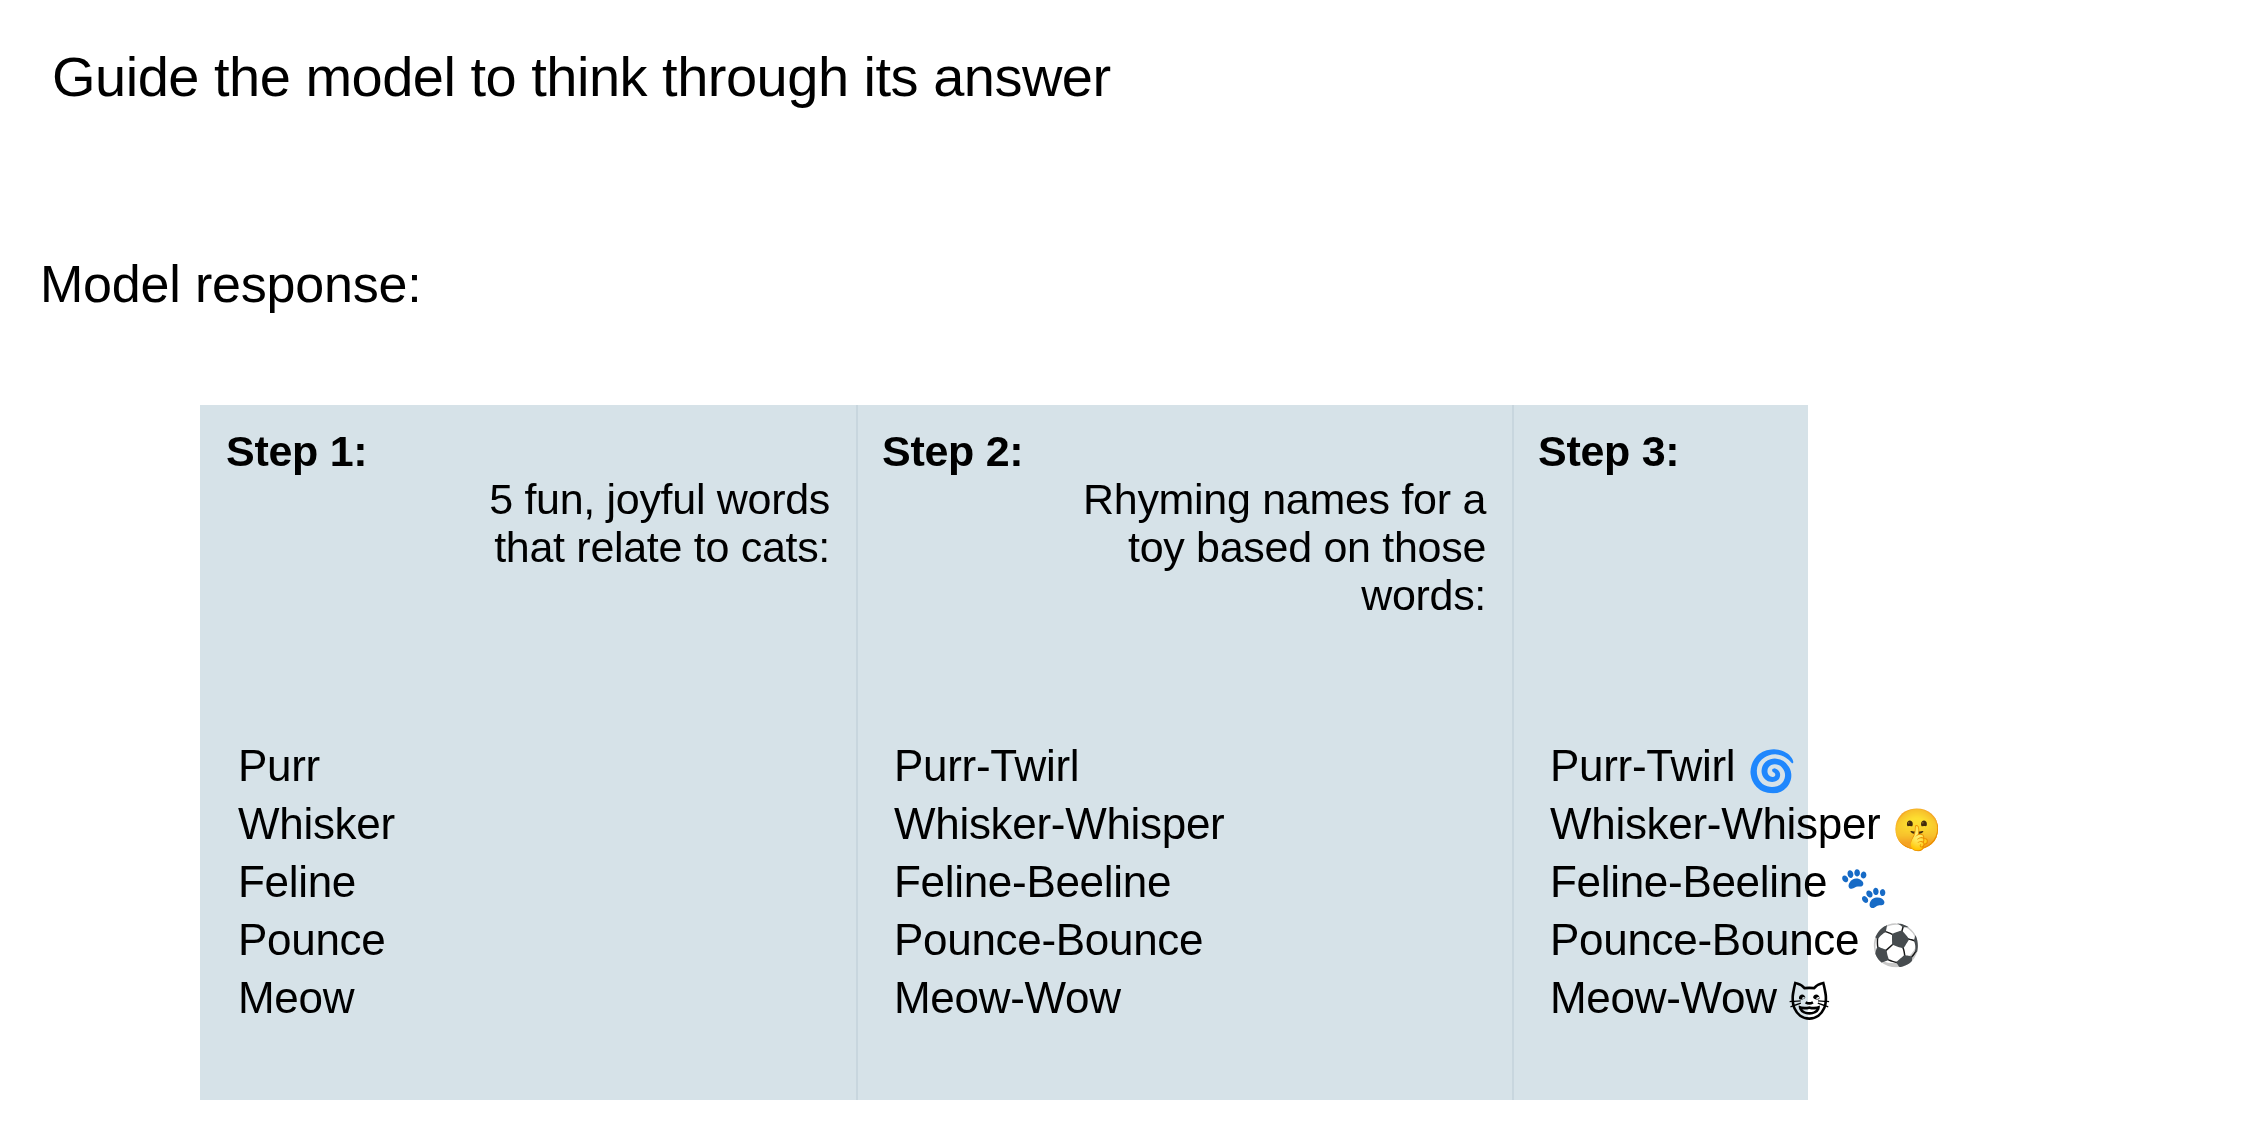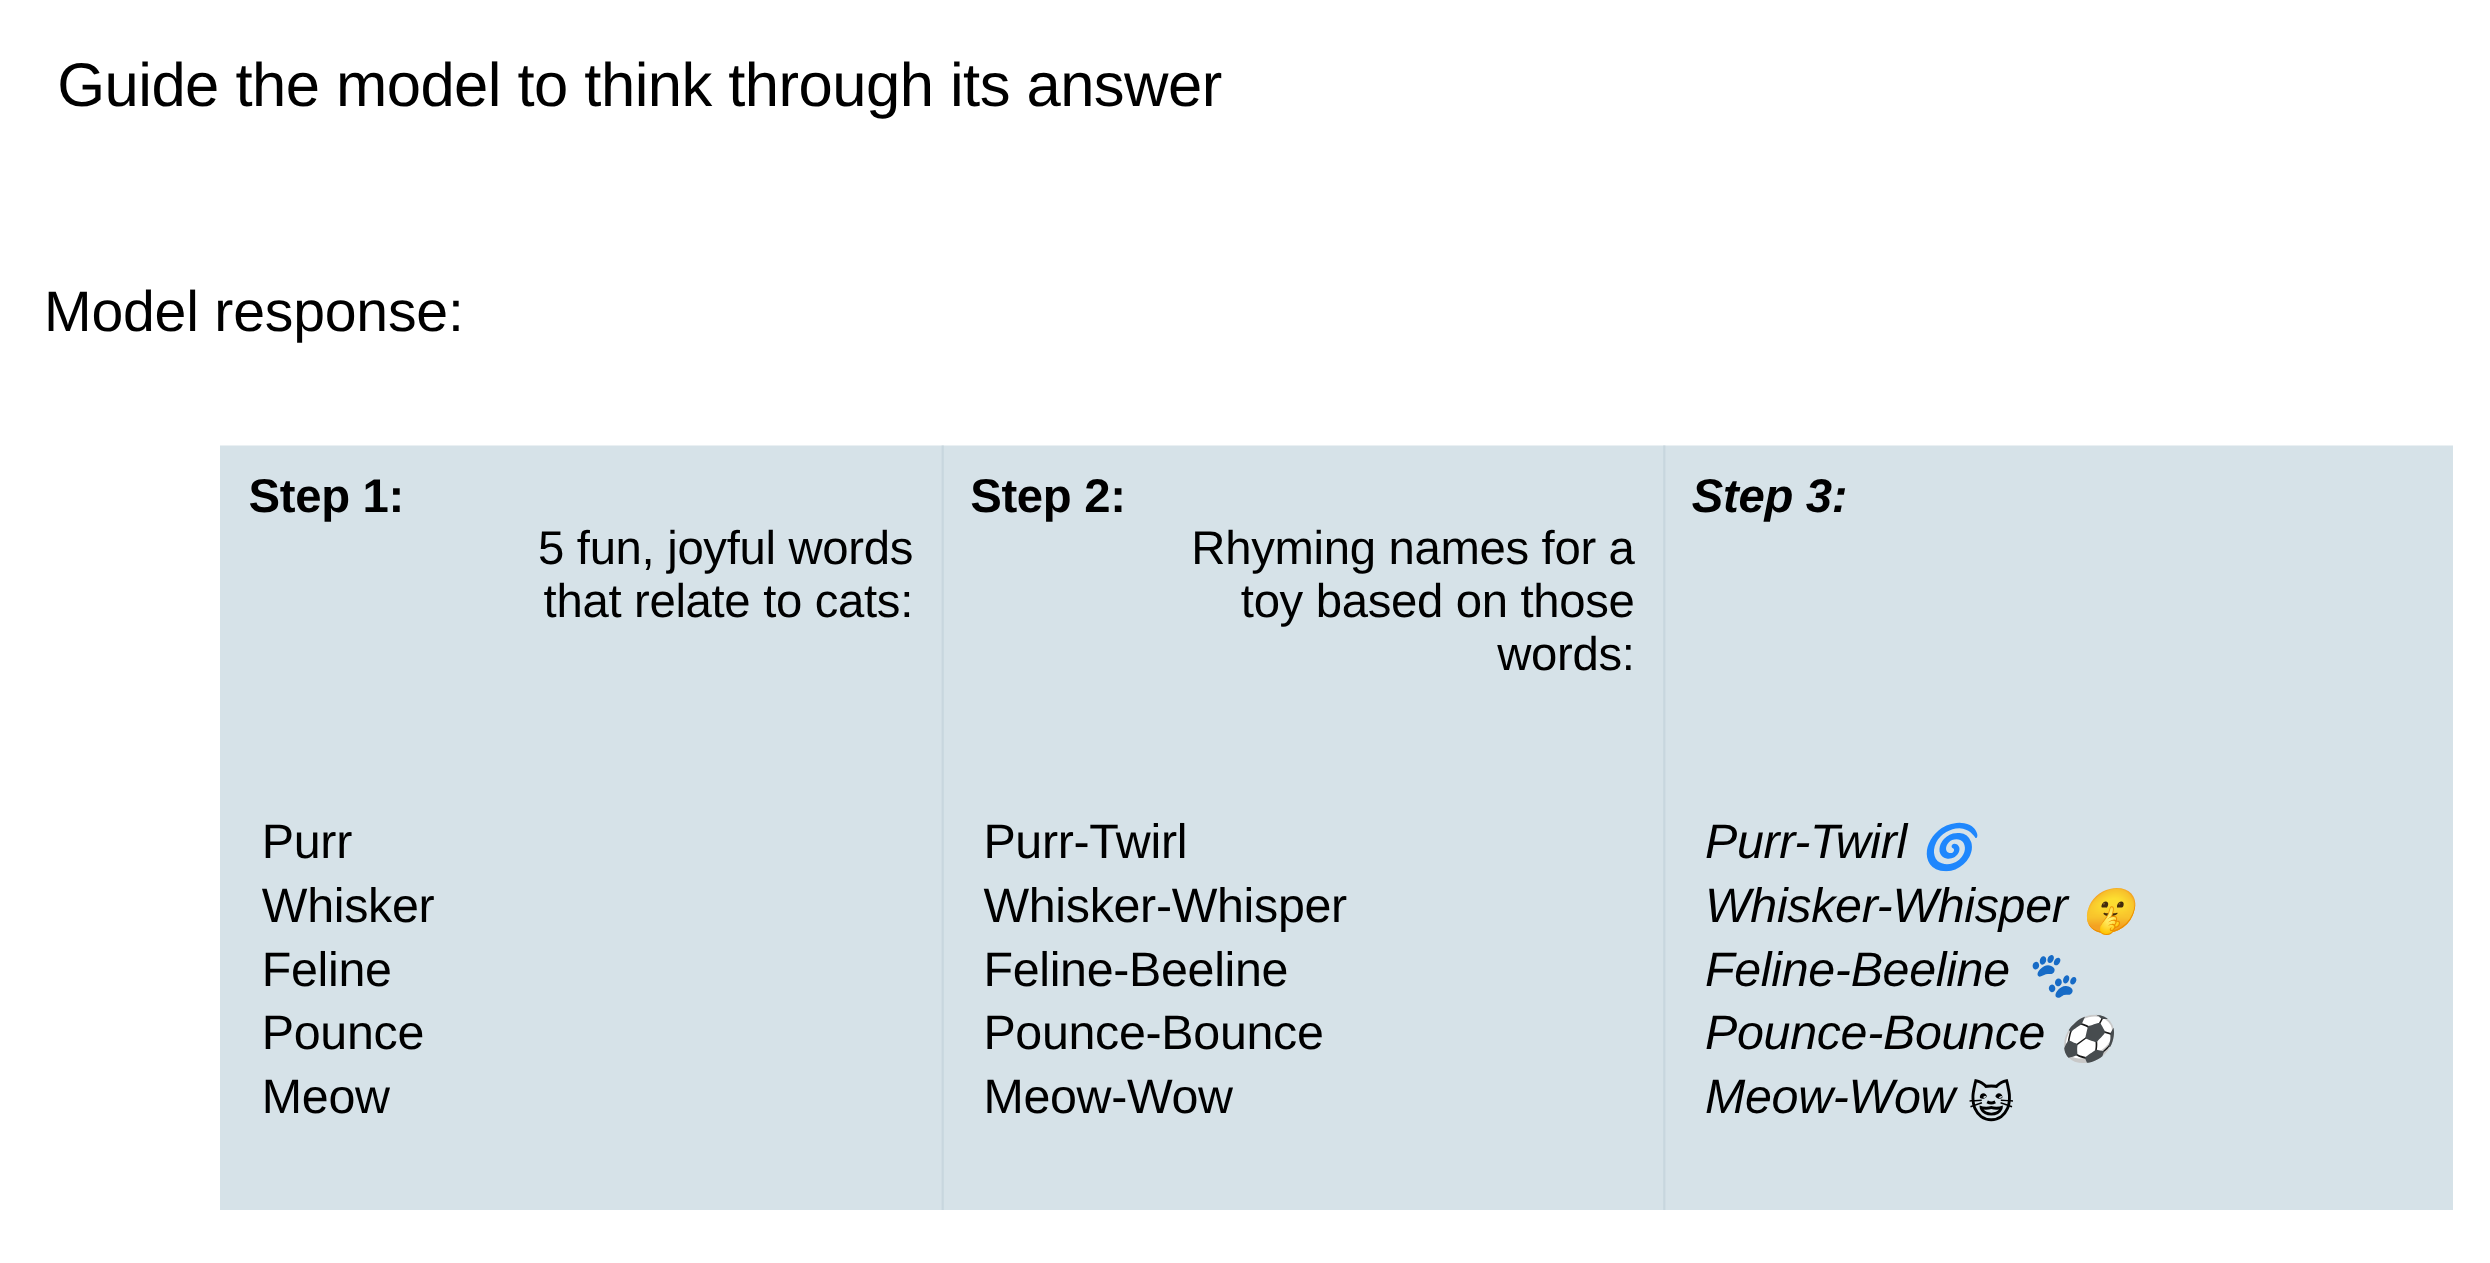--- a/index.html
+++ b/index.html
@@ -44,37 +44,37 @@
     letter-spacing: -0.2px;
     color: #000000;
     white-space: nowrap;
     text-align: right;
   }
 
   .steps-panel {
     position: absolute;
     left: 200px;
     top: 405px;
-    width: 2030px;
+    width: 1608px;
     height: 695px;
     background: #d6e2e8;
     display: flex;
     flex-direction: row;
     box-sizing: border-box;
   }
 
   .step-col {
     position: relative;
     box-sizing: border-box;
     padding: 22px 26px 0 26px;
     flex: 0 0 auto;
   }
   .step-col.col-1 { width: 656px; }
   .step-col.col-2 { width: 656px; }
-  .step-col.col-3 { width: 657px; font-style: italic; }
+  .step-col.col-3 { width: 657px; }
 
   .step-col.col-2::before,
   .step-col.col-3::before {
     content: "";
     position: absolute;
     left: 0;
     top: 0;
     bottom: 0;
     width: 2px;
     background: #c8d6de;

